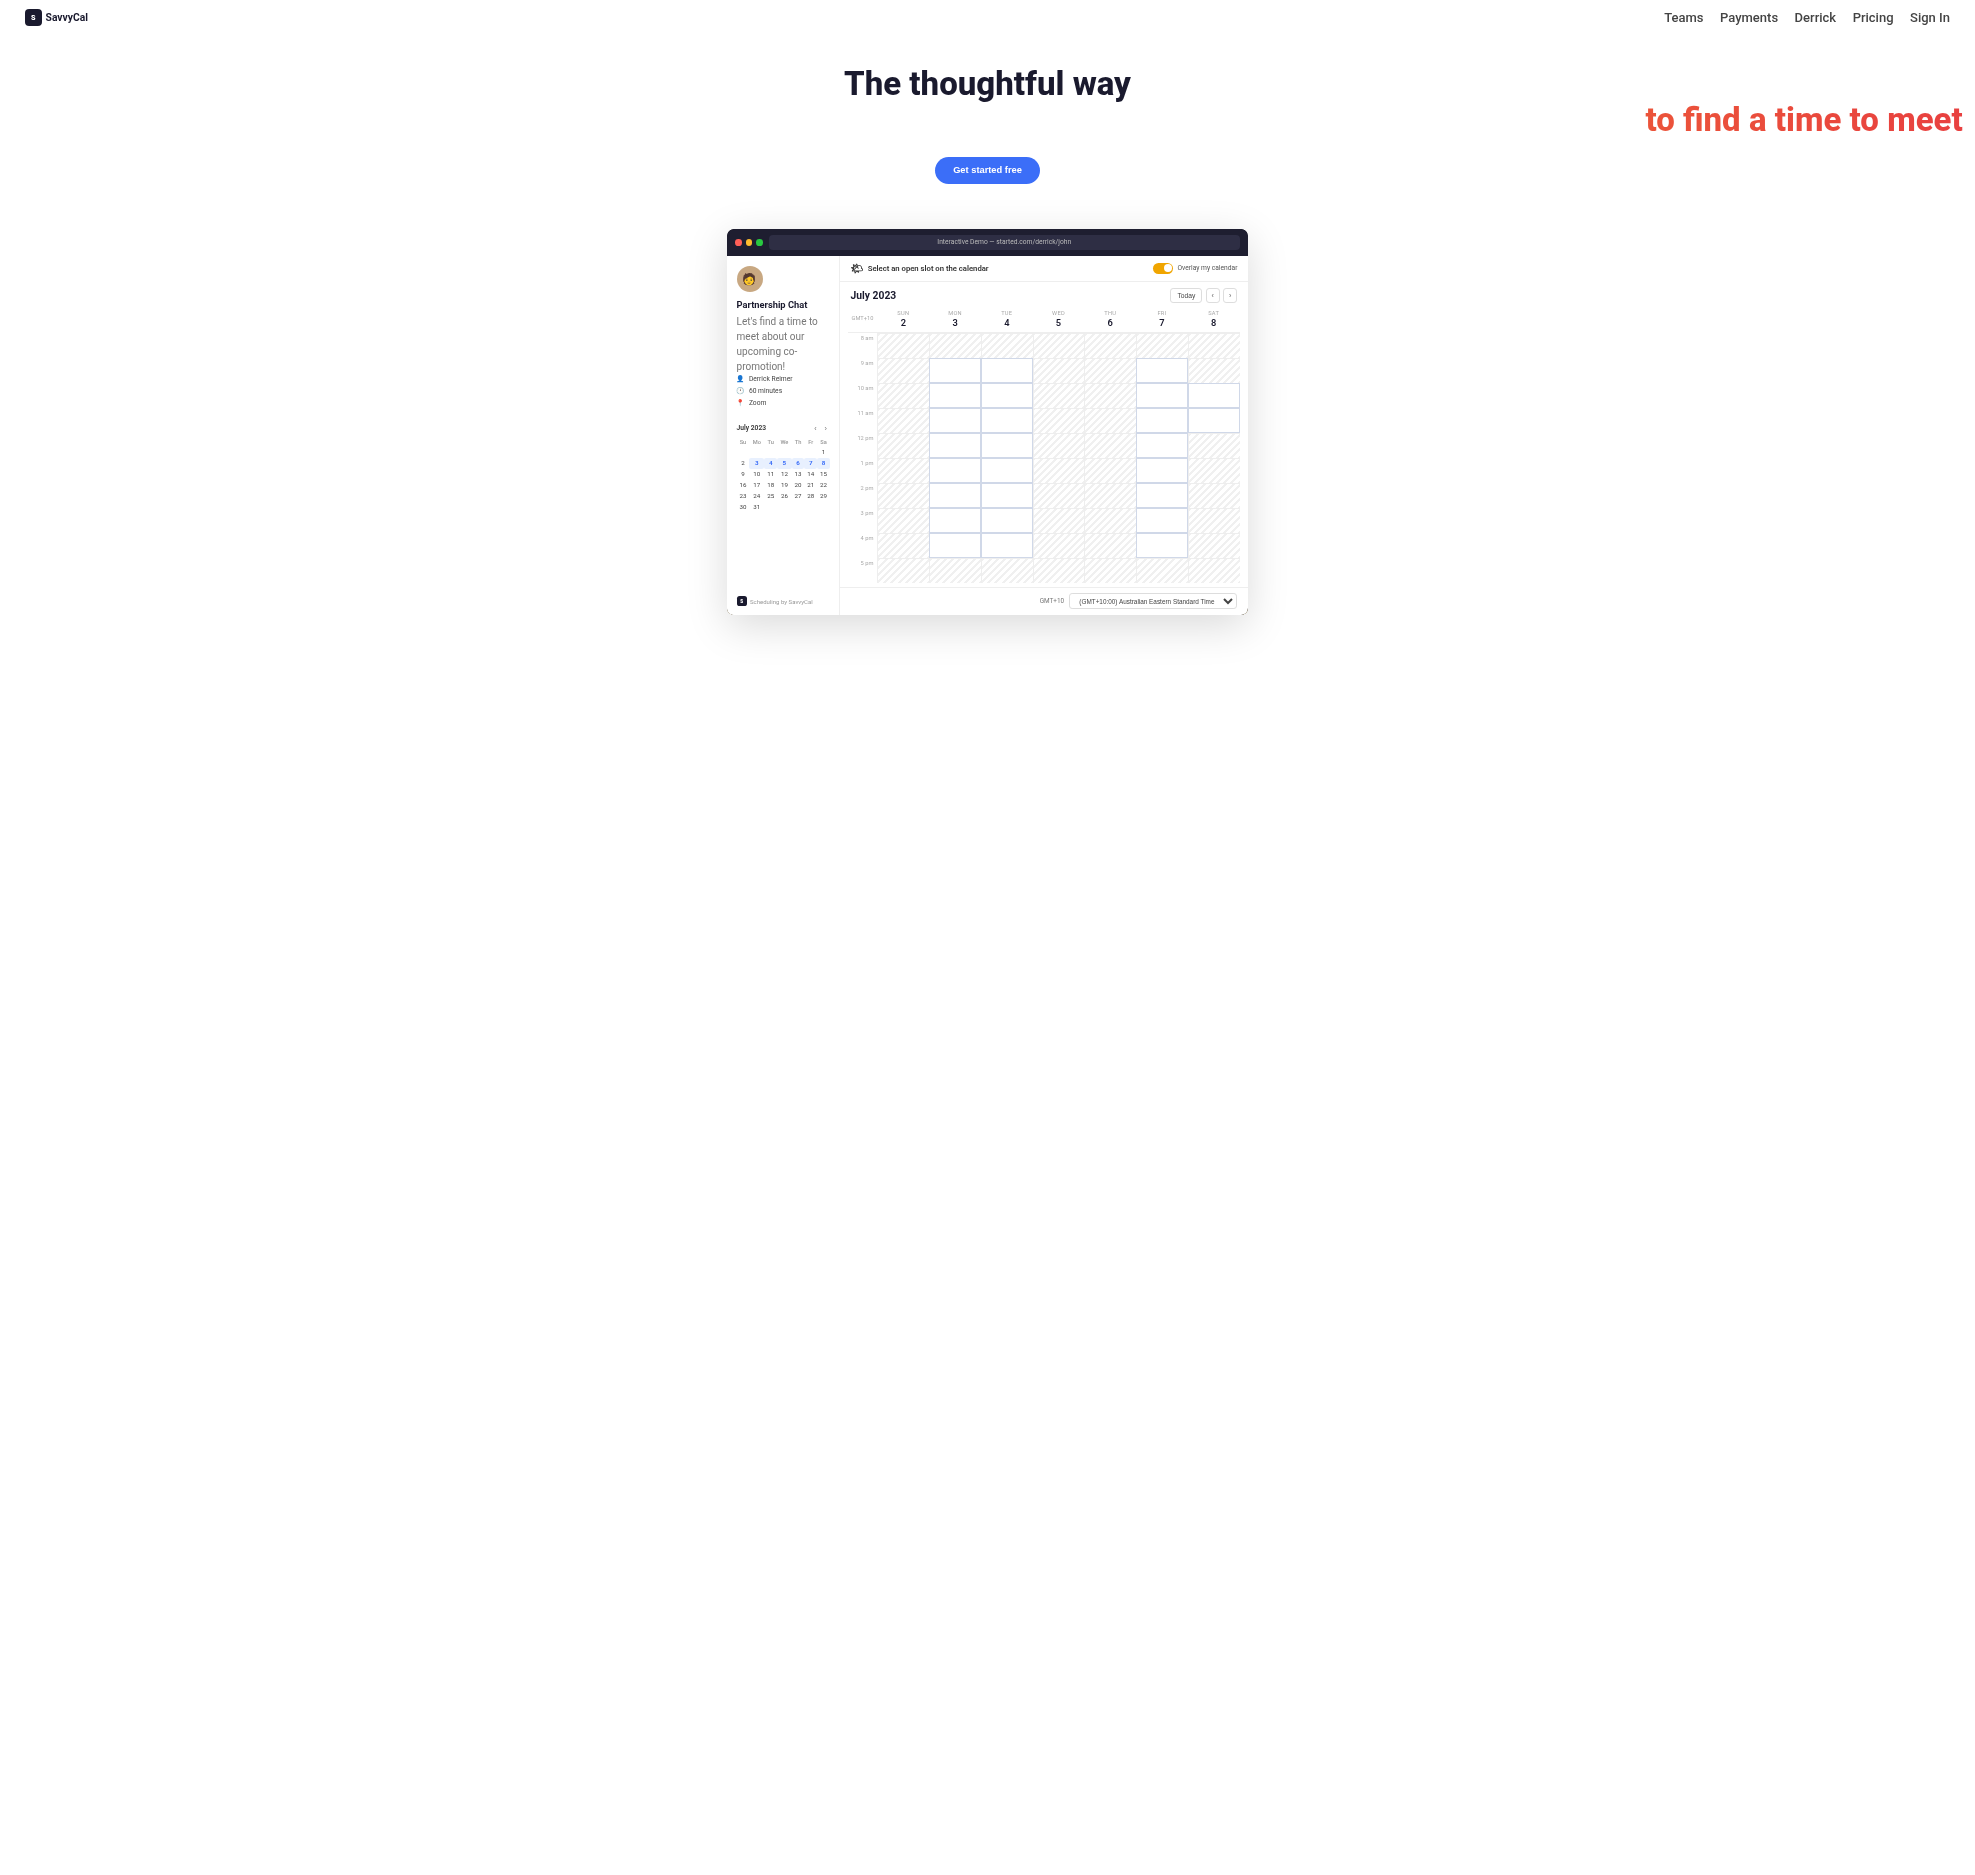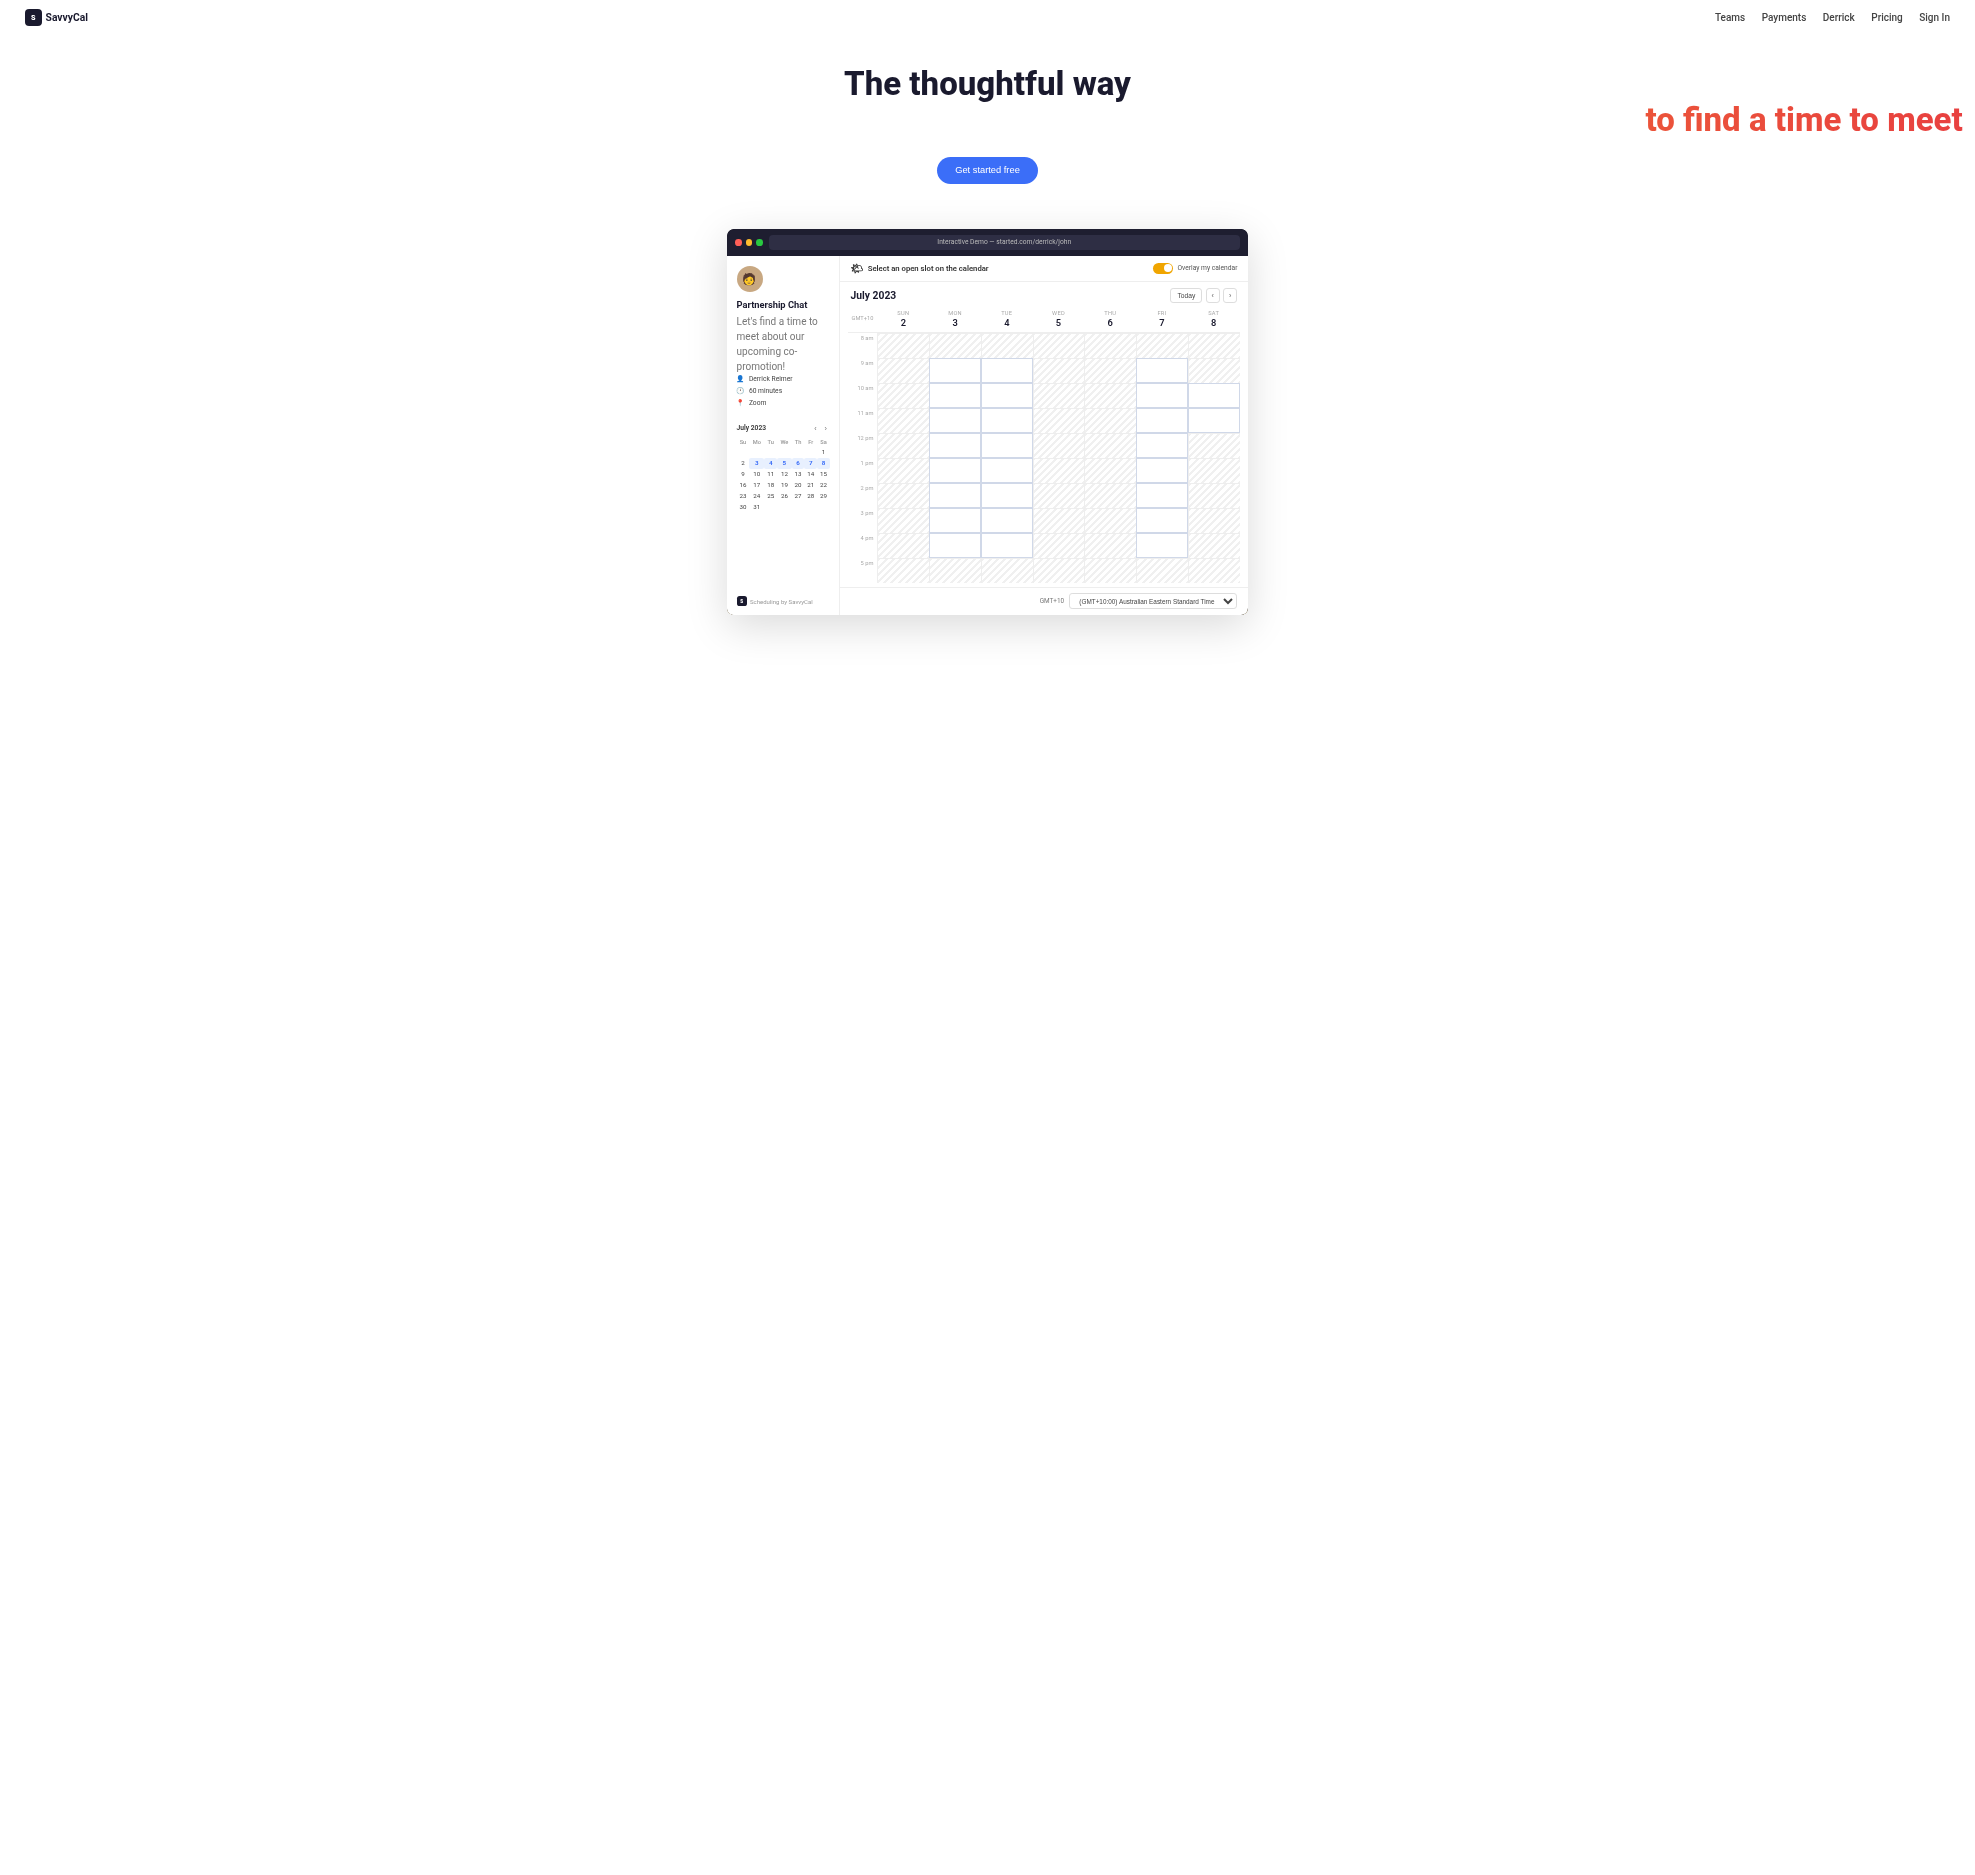--- a/index.html
+++ b/index.html
@@ -40,21 +40,21 @@
     }
     .nav-links {
       display: flex;
       align-items: center;
       gap: 16.5px;
       list-style: none;
     }
     .nav-links a {
       text-decoration: none;
       color: #444;
-      font-size: 10px;
+      font-size: 13px;
       font-weight: 500;
     }
 
     
     .hero {
       text-align: center;
       padding: 31px 12.3px 20.6px;
     }
     .hero h1 {
       font-size: 33px;
@@ -80,21 +80,21 @@
     .hero-cta {
       margin-top: 18.5px;
     }
     .btn-primary {
       background: #3b6ef8;
       color: white;
       border: none;
       padding: 8.2px 18.5px;
       border-radius: 26px;
       font-size: 9.3px;
-      font-weight: 400;
+      font-weight: 700;
       cursor: pointer;
       transition: background 0.2s;
     }
 
     
     .demo-wrapper {
       max-width: 545px;
       margin: 25px auto 0;
       padding: 0 12.3px 31px;
     }

